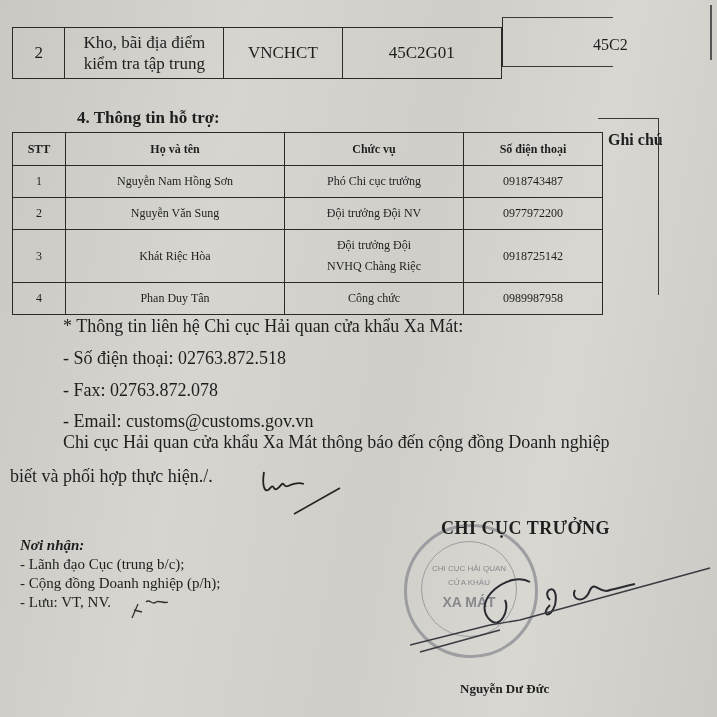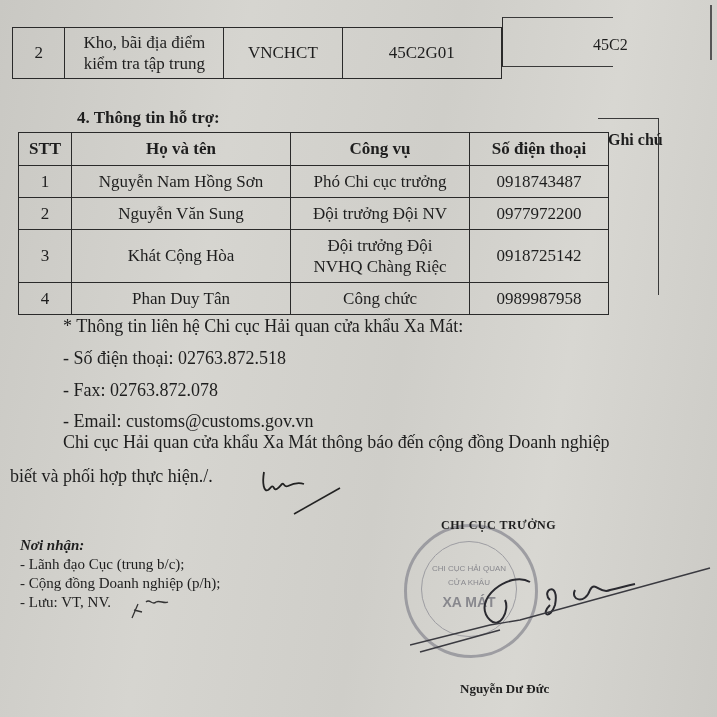--- a/index.html
+++ b/index.html
@@ -15,36 +15,36 @@
   
   .t1 { left: 12px; top: 27px; width: 490px; font-size: 17px; }
   .t1 td { height: 50px; }
   .t1-extra { left: 502px; top: 17px; width: 110px; height: 48px; border-top: 1.5px solid #3a3a3a; border-bottom: 1.5px solid #3a3a3a; border-left: 1.5px solid #2a2a2a; font-size: 16px; }
   .t1-extra span { position: absolute; left: 90px; top: 18px; }
   .vline-right { left: 710px; top: 5px; width: 1.5px; height: 55px; background: #555; }
 
   .section-title { left: 77px; top: 108px; font-size: 17px; font-weight: bold; }
 
   
-  .t2 { left: 18px; top: 132px; font-size: 17px; }
+  .t2 { left: 12px; top: 132px; font-size: 12px; }
   .t2 th { font-weight: bold; height: 32px; }
   .t2 td { height: 31px; }
   .t2 .tall td { height: 52px; }
   .ghichu { left: 598px; top: 118px; width: 60px; height: 176px; border-top: 1.5px solid #3a3a3a; border-right: 1.5px solid #3a3a3a; font-size: 16px; font-weight: bold; }
   .ghichu span { position: absolute; left: 10px; top: 12px; white-space: nowrap; }
 
   .contact-title { left: 63px; top: 316px; font-size: 18px; font-weight: normal; }
   .contact-line { left: 63px; font-size: 18px; }
   .para1 { left: 63px; top: 432px; font-size: 18px; white-space: nowrap; }
   .para2 { left: 10px; top: 466px; font-size: 18px; }
 
   .recipients-title { left: 20px; top: 537px; font-size: 15px; font-style: italic; font-weight: bold; }
   .recipient { left: 20px; font-size: 15px; }
 
-  .sign-title { left: 441px; top: 518px; font-size: 12px; font-weight: bold; letter-spacing: 0.5px; }
+  .sign-title { left: 441px; top: 518px; font-size: 18px; font-weight: bold; letter-spacing: 0.5px; }
   .sign-name { left: 460px; top: 681px; font-size: 13px; font-weight: bold; }
 
   .stamp { left: 404px; top: 524px; width: 128px; height: 128px; border: 3px solid #8b8b93; border-radius: 50%; opacity: 0.75; }
   .stamp-inner { left: 14px; top: 14px; width: 94px; height: 94px; border: 1.5px solid #8b8b93; border-radius: 50%; }
   .stamp-text { font-family: "Liberation Sans", sans-serif; color: #6f6f78; text-align: center; width: 100%; position: absolute; }
 </style>
 </head>
 <body>
 
 <table class="abs t1">
@@ -65,38 +65,38 @@
   </div>
 <div class="abs vline-right"></div>
 
 <div class="abs section-title">4. Thông tin hỗ trợ:</div>
 
 <table class="abs t2">
   <tbody>
       <tr>
     <th style="width:52px">STT</th>
     <th style="width:218px">Họ và tên</th>
-    <th style="width:178px">Công vụ</th>
+    <th style="width:178px">Chức vụ</th>
     <th style="width:138px">Số điện thoại</th>
   </tr>
   <tr>
     <td>1</td>
     <td>Nguyễn Nam Hồng Sơn</td>
     <td>Phó Chi cục trưởng</td>
     <td>0918743487</td>
   </tr>
   <tr>
     <td>2</td>
     <td>Nguyễn Văn Sung</td>
     <td>Đội trưởng Đội NV</td>
     <td>0977972200</td>
   </tr>
   <tr class="tall">
     <td>3</td>
-    <td>Khát Cộng Hòa</td>
+    <td>Khát Riệc Hòa</td>
     <td style="line-height:21px">
       <div>Đội trưởng Đội</div>
       <div>NVHQ Chàng Riệc</div>
     </td>
     <td>0918725142</td>
   </tr>
   <tr>
     <td>4</td>
     <td>Phan Duy Tân</td>
     <td>Công chức</td>

